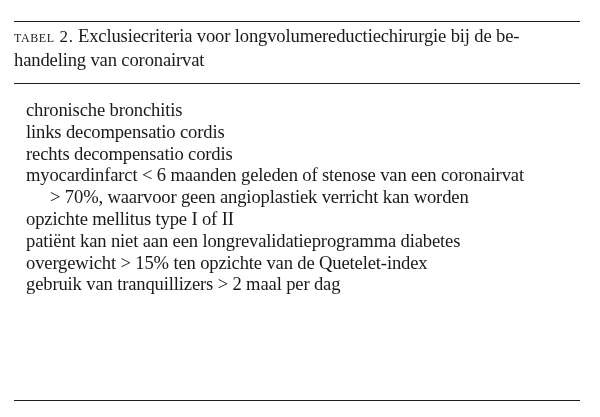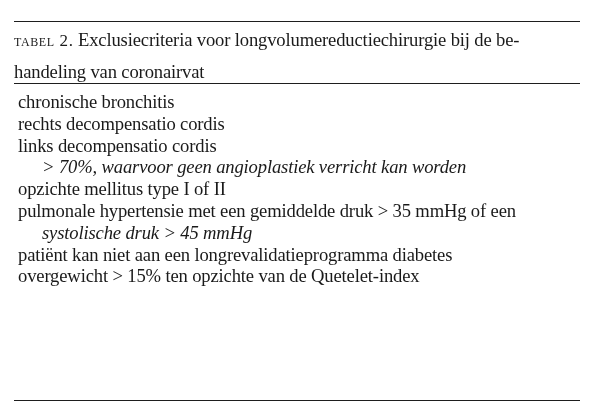--- a/index.html
+++ b/index.html
@@ -25,67 +25,66 @@
     .rule.top { top: 21px; }
     .rule.mid { top: 83px; }
     .rule.bottom { top: 400px; }
 
     .caption {
       position: absolute;
       left: 14px;
       top: 24px;
       width: 570px;
       font-size: 18.6px;
-      line-height: 31px;
+      line-height: 23px;
       letter-spacing: -0.15px;
     }
     .caption .label {
       font-variant: small-caps;
       font-size: 17px;
       letter-spacing: 0.6px;
     }
 
     .criteria {
       position: absolute;
       left: 14px;
       top: 87px;
       width: 575px;
-      margin: 4px;
+      margin: 12px;
       padding: 0;
       list-style: none;
       font-size: 18.6px;
       line-height: 21.8px;
       letter-spacing: -0.15px;
     }
     .criteria li {
       margin: 0;
       padding: 0;
     }
     .criteria li .cont {
       display: block;
       padding-left: 24px;
-      font-style: italic;
     }
   </style>
 </head>
 <body>
 
 <div class="rule top"></div>
 
 <div class="caption">
   <span class="label">tabel 2.</span><span> Exclusiecriteria voor longvolumereductiechirurgie bij de be-</span><br>
   <span>handeling van coronairvat</span>
 </div>
 
 <div class="rule mid"></div>
 
 <ul class="criteria">
   <li><span>chronische bronchitis</span></li>
+  <li><span>links decompensatio cordis</span></li>
   <li><span>rechts decompensatio cordis</span></li>
-  <li><span>links decompensatio cordis</span></li>
-  <li><span class="cont">&gt; 70%, waarvoor geen angioplastiek verricht kan worden</span></li>
+  <li><span>myocardinfarct &lt; 6 maanden geleden of stenose van een coronairvat</span><span class="cont">&gt; 70%, waarvoor geen angioplastiek verricht kan worden</span></li>
   <li><span>opzichte mellitus type I of II</span></li>
-  <li><span>pulmonale hypertensie met een gemiddelde druk &gt; 35 mmHg of een</span><span class="cont">systolische druk &gt; 45 mmHg</span></li>
   <li><span>patiënt kan niet aan een longrevalidatieprogramma diabetes</span></li>
   <li><span>overgewicht &gt; 15% ten opzichte van de Quetelet-index</span></li>
+  <li><span>gebruik van tranquillizers &gt; 2 maal per dag</span></li>
 </ul>
 
 <div class="rule bottom"></div>
 
 </body></html>

